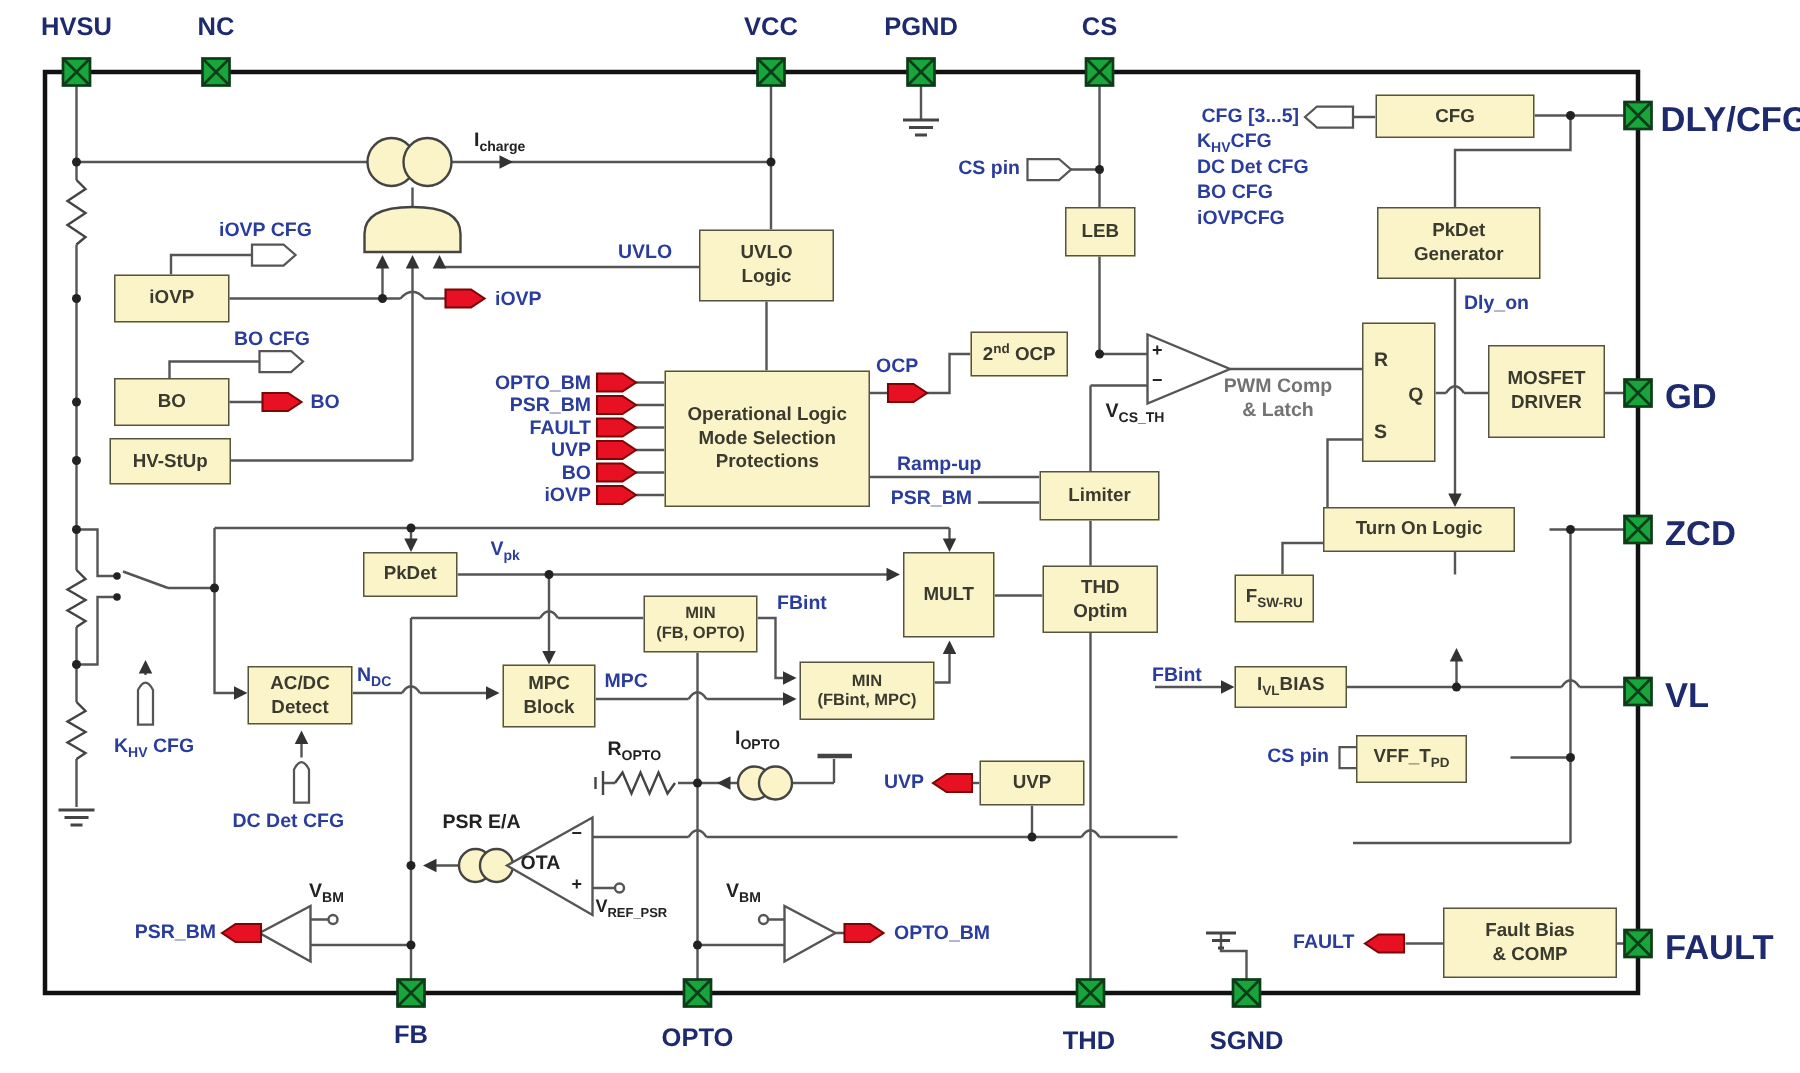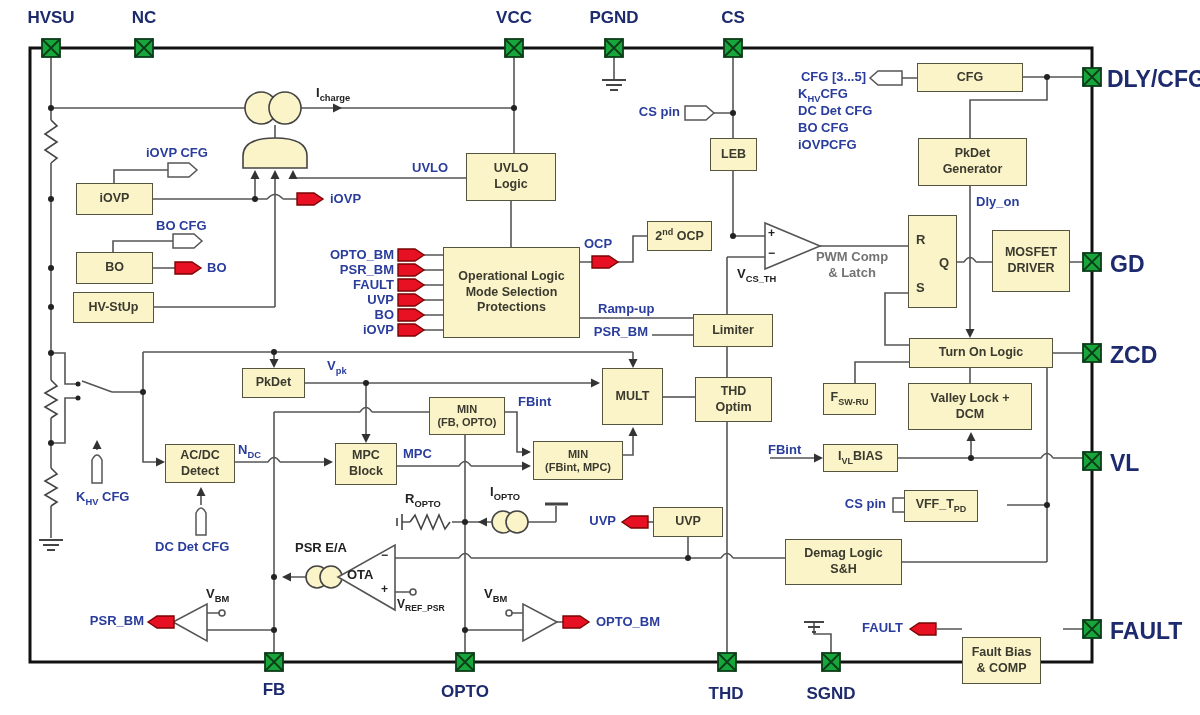--- a/index.html
+++ b/index.html
@@ -333,57 +333,49 @@
       <span>THD</span>
       <span>Optim</span>
     </div>
 <div class="block" style="left:165px;top:444px;width:70px;height:39px">
       <span>AC/DC</span>
       <span>Detect</span>
     </div>
 <div class="block" style="left:653px;top:507px;width:70px;height:30px">
       <span>UVP</span>
     </div>
-<div class="block" style="left:785px;top:539px;width:117px;height:46px">
-      <span>Demag Logic</span>
-      <span>S&amp;H</span>
-    </div>
 <div class="block" style="left:917px;top:63px;width:106px;height:29px">
       <span>CFG</span>
     </div>
 <div class="block" style="left:918px;top:138px;width:109px;height:48px">
       <span>PkDet</span>
       <span>Generator</span>
     </div>
 <div class="block" style="left:908px;top:215px;width:49px;height:93px">
   <span class="latchletter" style="left:7px;top:16px">R</span>
   <span class="latchletter" style="right:7px;top:39px">Q</span>
   <span class="latchletter" style="left:7px;bottom:12px">S</span>
 </div>
 <div class="block" style="left:992px;top:230px;width:78px;height:62px">
       <span>MOSFET</span>
       <span>DRIVER</span>
     </div>
-<div class="block" style="left:909px;top:338px;width:144px;height:30px">
+<div class="block" style="left:882px;top:338px;width:128px;height:30px">
       <span>Turn On Logic</span>
     </div>
 <div class="block" style="left:823px;top:383px;width:53px;height:32px">
       <span><span>F</span><sub>SW-RU</sub></span>
     </div>
-<div class="block" style="left:908px;top:383px;width:124px;height:47px">
-      <span>Valley Lock +</span>
-      <span>DCM</span>
-    </div>
 <div class="block" style="left:823px;top:444px;width:75px;height:28px">
       <span><span>I</span><sub>VL</sub><span>BIAS</span></span>
     </div>
 <div class="block" style="left:904px;top:490px;width:74px;height:32px">
       <span><span>VFF_T</span><sub>PD</sub></span>
     </div>
-<div class="block" style="left:962px;top:637px;width:79px;height:47px">
+<div class="block" style="left:962px;top:605px;width:116px;height:47px">
       <span>Fault Bias</span>
       <span>&amp; COMP</span>
     </div>
 
 <div class="lbl pin" style="left:21px;top:8px;width:60px">HVSU</div>
 <div class="lbl pin" style="left:114px;top:8px;width:60px">NC</div>
 <div class="lbl pin" style="left:484px;top:8px;width:60px">VCC</div>
 <div class="lbl pin" style="left:580px;top:8px;width:68px">PGND</div>
 <div class="lbl pin" style="left:703px;top:8px;width:60px">CS</div>
 <div class="lbl pin pinbig" style="left:1107px;top:66px">DLY/CFG</div>

